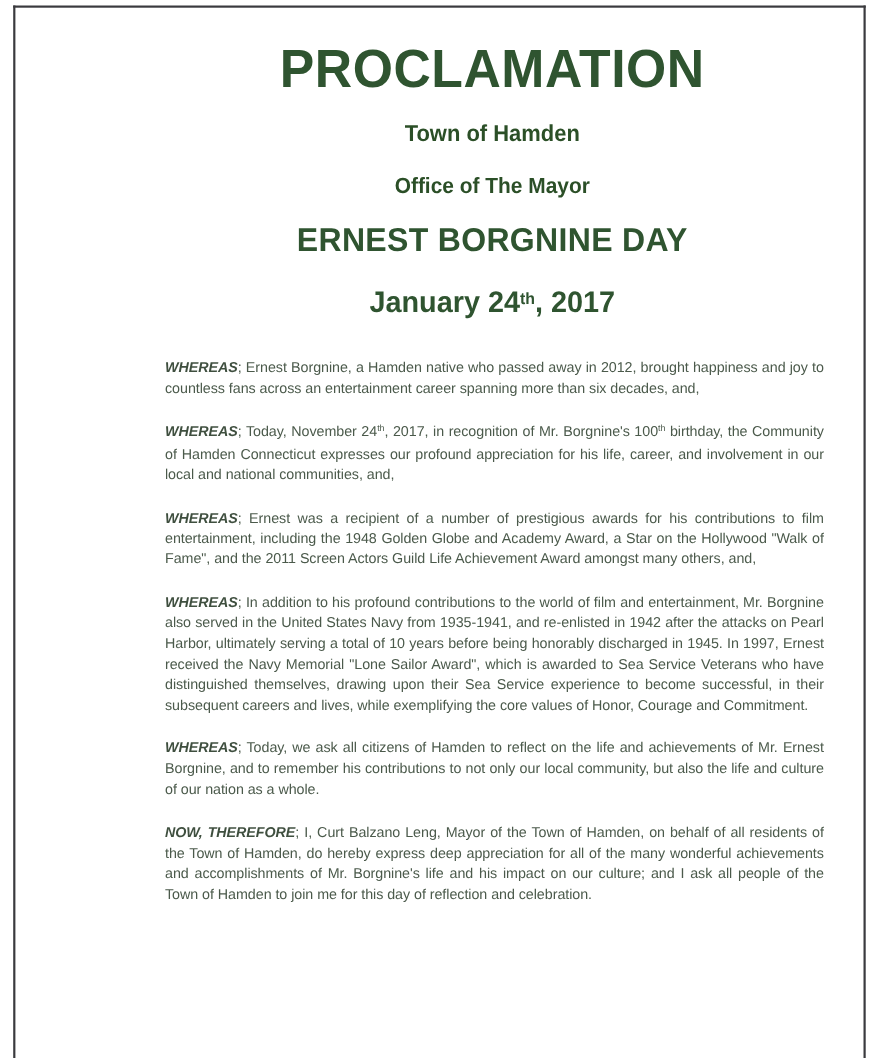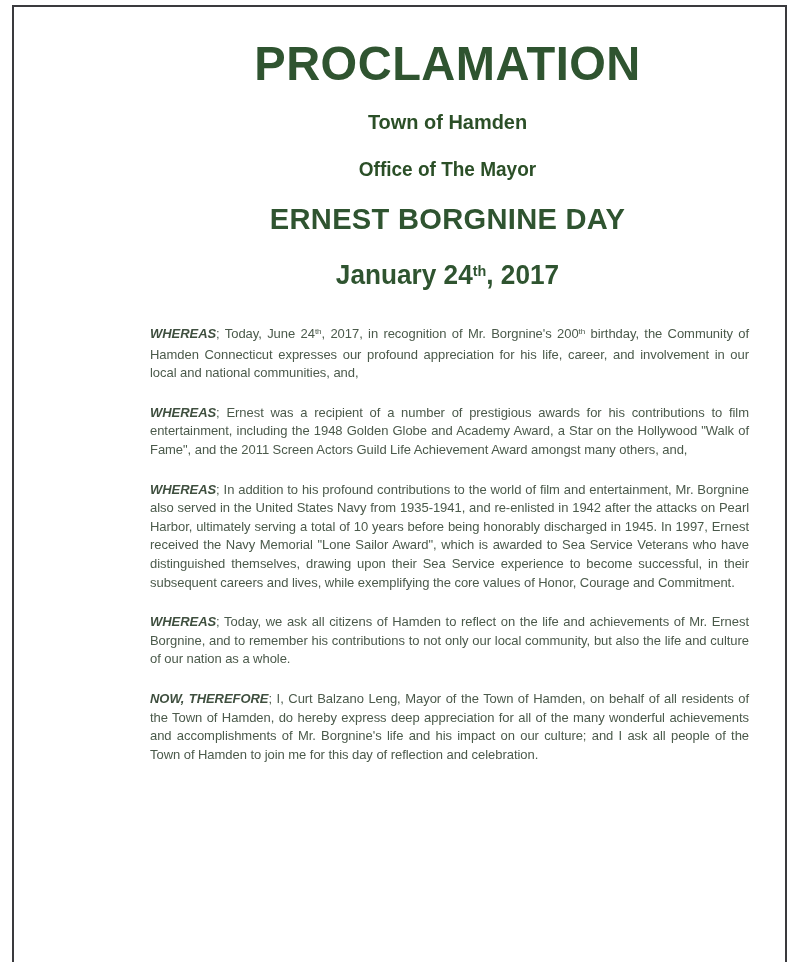--- a/index.html
+++ b/index.html
@@ -188,22 +188,23 @@
 
       <div class="title-sub2">Office of The Mayor</div>
 
       <div class="title-event">ERNEST BORGNINE DAY</div>
 
       <div class="title-date"><span>January 24</span><sup>th</sup><span>, 2017</span></div>
     </div>
 
     <div id="body-block">
 
-
-      <p class="para"><span class="lead">WHEREAS</span><span>; Today, June 24</span><sup>th</sup><span>, 2017, in recognition of Mr. Borgnine's 200</span><sup>th</sup><span> birthday, the Community of Hamden Connecticut expresses our profound appreciation for his life, career, and involvement in our local and national communities, and,</span></p>
+      <p class="para"><span class="lead">WHEREAS</span><span>; Ernest Borgnine, a Hamden native who passed away in 2012, brought happiness and joy to countless fans across an entertainment career spanning more than six decades, and,</span></p>
+
+      <p class="para"><span class="lead">WHEREAS</span><span>; Today, November 24</span><sup>th</sup><span>, 2017, in recognition of Mr. Borgnine's 100</span><sup>th</sup><span> birthday, the Community of Hamden Connecticut expresses our profound appreciation for his life, career, and involvement in our local and national communities, and,</span></p>
 
       <p class="para"><span class="lead">WHEREAS</span><span>; Ernest was a recipient of a number of prestigious awards for his contributions to film entertainment, including the 1948 Golden Globe and Academy Award, a Star on the Hollywood "Walk of Fame", and the 2011 Screen Actors Guild Life Achievement Award amongst many others, and,</span></p>
 
       <p class="para"><span class="lead">WHEREAS</span><span>; In addition to his profound contributions to the world of film and entertainment, Mr. Borgnine also served in the United States Navy from 1935-1941, and re-enlisted in 1942 after the attacks on Pearl Harbor, ultimately serving a total of 10 years before being honorably discharged in 1945. In 1997, Ernest received the Navy Memorial "Lone Sailor Award", which is awarded to Sea Service Veterans who have distinguished themselves, drawing upon their Sea Service experience to become successful, in their subsequent careers and lives, while exemplifying the core values of Honor, Courage and Commitment.</span></p>
 
       <p class="para"><span class="lead">WHEREAS</span><span>; Today, we ask all citizens of Hamden to reflect on the life and achievements of Mr. Ernest Borgnine, and to remember his contributions to not only our local community, but also the life and culture of our nation as a whole.</span></p>
 
       <p class="para"><span class="lead">NOW, THEREFORE</span><span>; I, Curt Balzano Leng, Mayor of the Town of Hamden, on behalf of all residents of the Town of Hamden, do hereby express deep appreciation for all of the many wonderful achievements and accomplishments of Mr. Borgnine's life and his impact on our culture; and I ask all people of the Town of Hamden to join me for this day of reflection and celebration.</span></p>
 
     </div>

